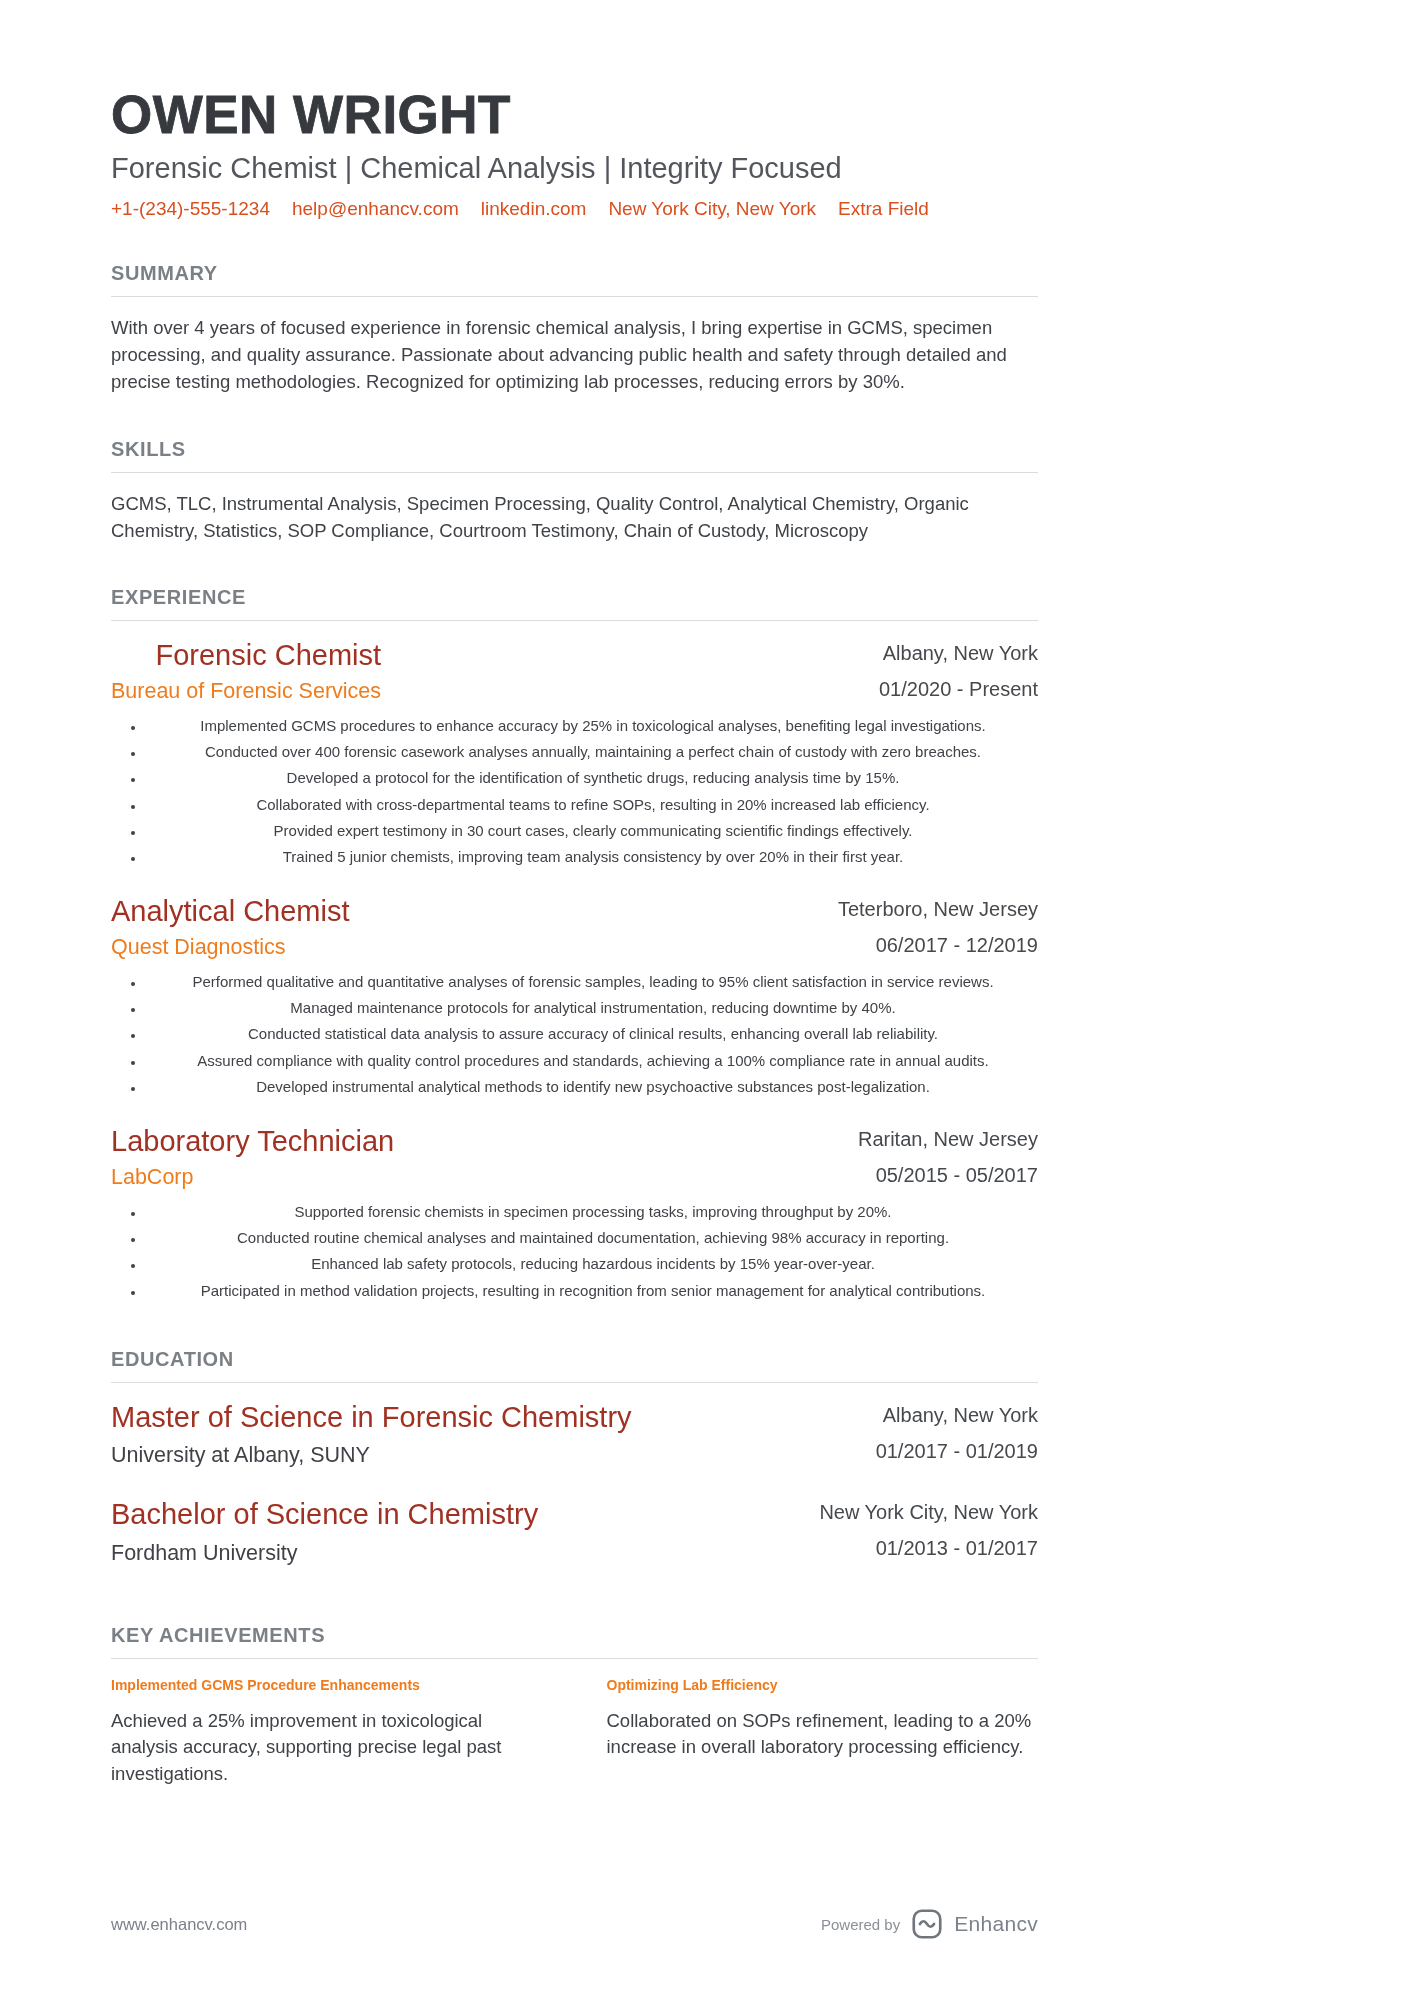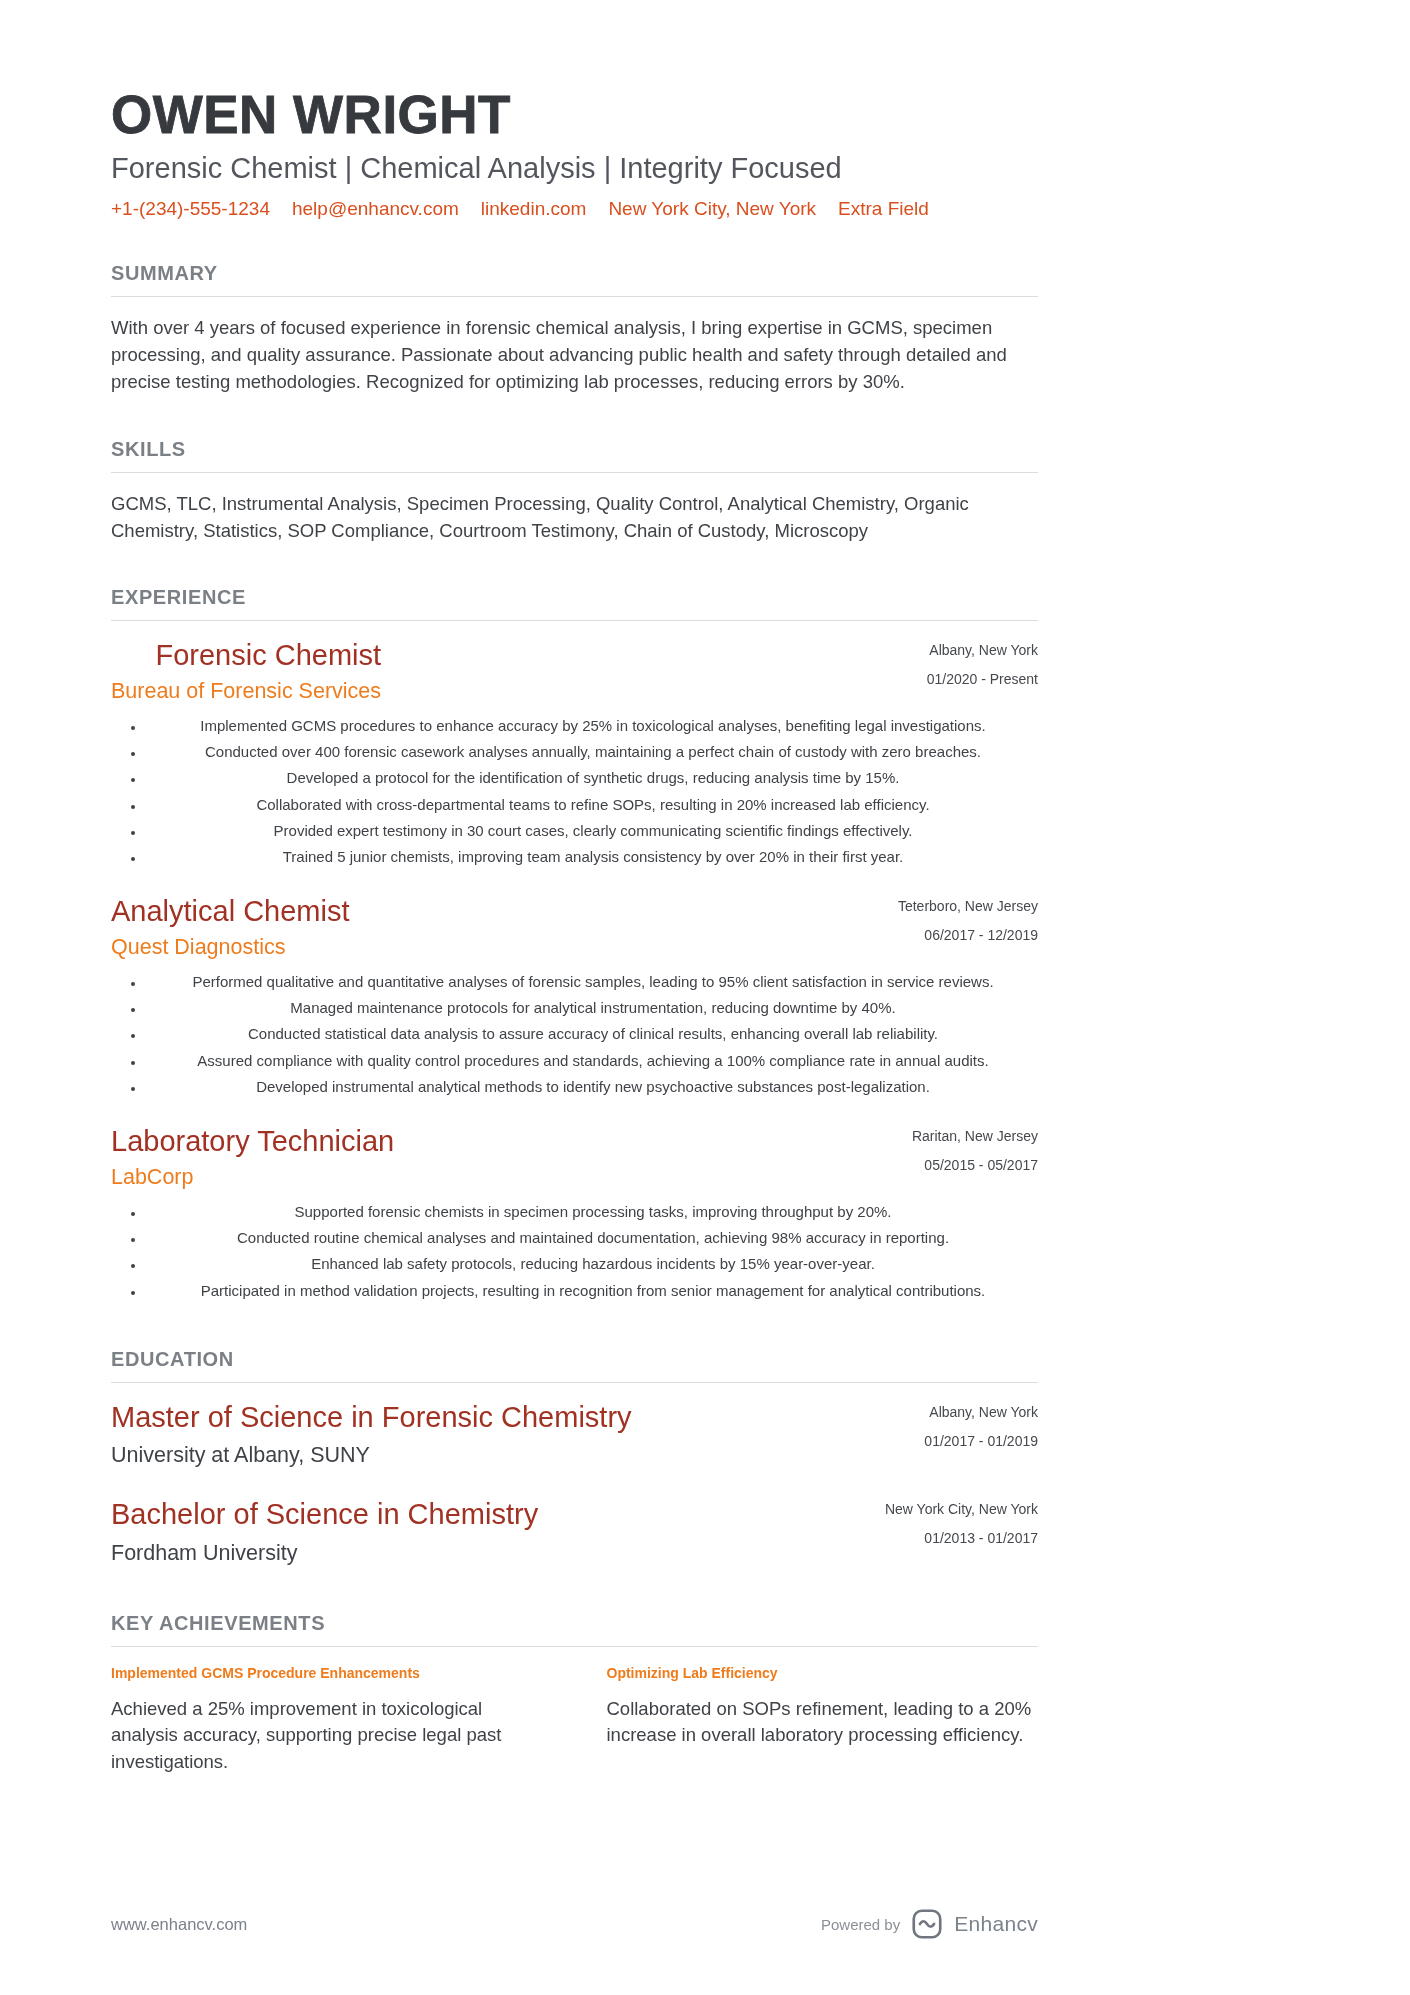--- a/index.html
+++ b/index.html
@@ -37,30 +37,30 @@
   }
   .body { font-size: 18.5px; line-height: 1.45; color: var(--body-text, #3f4247); }
 
   
   .job { margin-bottom: 28px; }
   .job:last-child { margin-bottom: 0; }
   .job-head { display: flex; justify-content: space-between; align-items: flex-start; }
   .job-title { font-size: 29px; font-weight: 500; color: var(--title-red, #a03123); line-height: 1.15; text-align: right; }
   .job-company { font-size: 21.5px; color: var(--company-orange, #ee7c1c); margin-top: 6px; }
   .job-meta { text-align: right; padding-top: 3px; flex-shrink: 0; margin-left: 30px; }
-  .meta-loc, .meta-dates { font-size: 14px; color: var(--meta-text, #45484d); }
+  .meta-loc, .meta-dates { font-size: 20px; color: var(--meta-text, #45484d); }
   .meta-dates { margin-top: 13px; }
   ul.bullets { margin-top: 11px; list-style: disc outside; }
   ul.bullets li {
     margin-left: 34px; padding-left: 3px; margin-bottom: 5px;
     font-size: 15px; line-height: 1.42; color: var(--body-text, #3f4247); text-align: center;
   }
   ul.bullets li::marker { color: var(--body-text, #3f4247); font-size: 0.8em; }
   .edu { margin-bottom: 30px; }
-  .edu:last-child { margin-bottom: 4px; }
+  .edu:last-child { margin-bottom: 16px; }
   .edu-school { font-size: 21.5px; color: #3f4247; margin-top: 9px; }
 
   
   .ach-grid { display: grid; grid-template-columns: 1fr 1fr; column-gap: 64px; }
   .ach-title { font-size: 14px; font-weight: 700; color: var(--company-orange, #ee7c1c); margin-bottom: 15px; }
 
   
   .footer {
     margin-top: auto;
     display: flex; justify-content: space-between; align-items: center;

